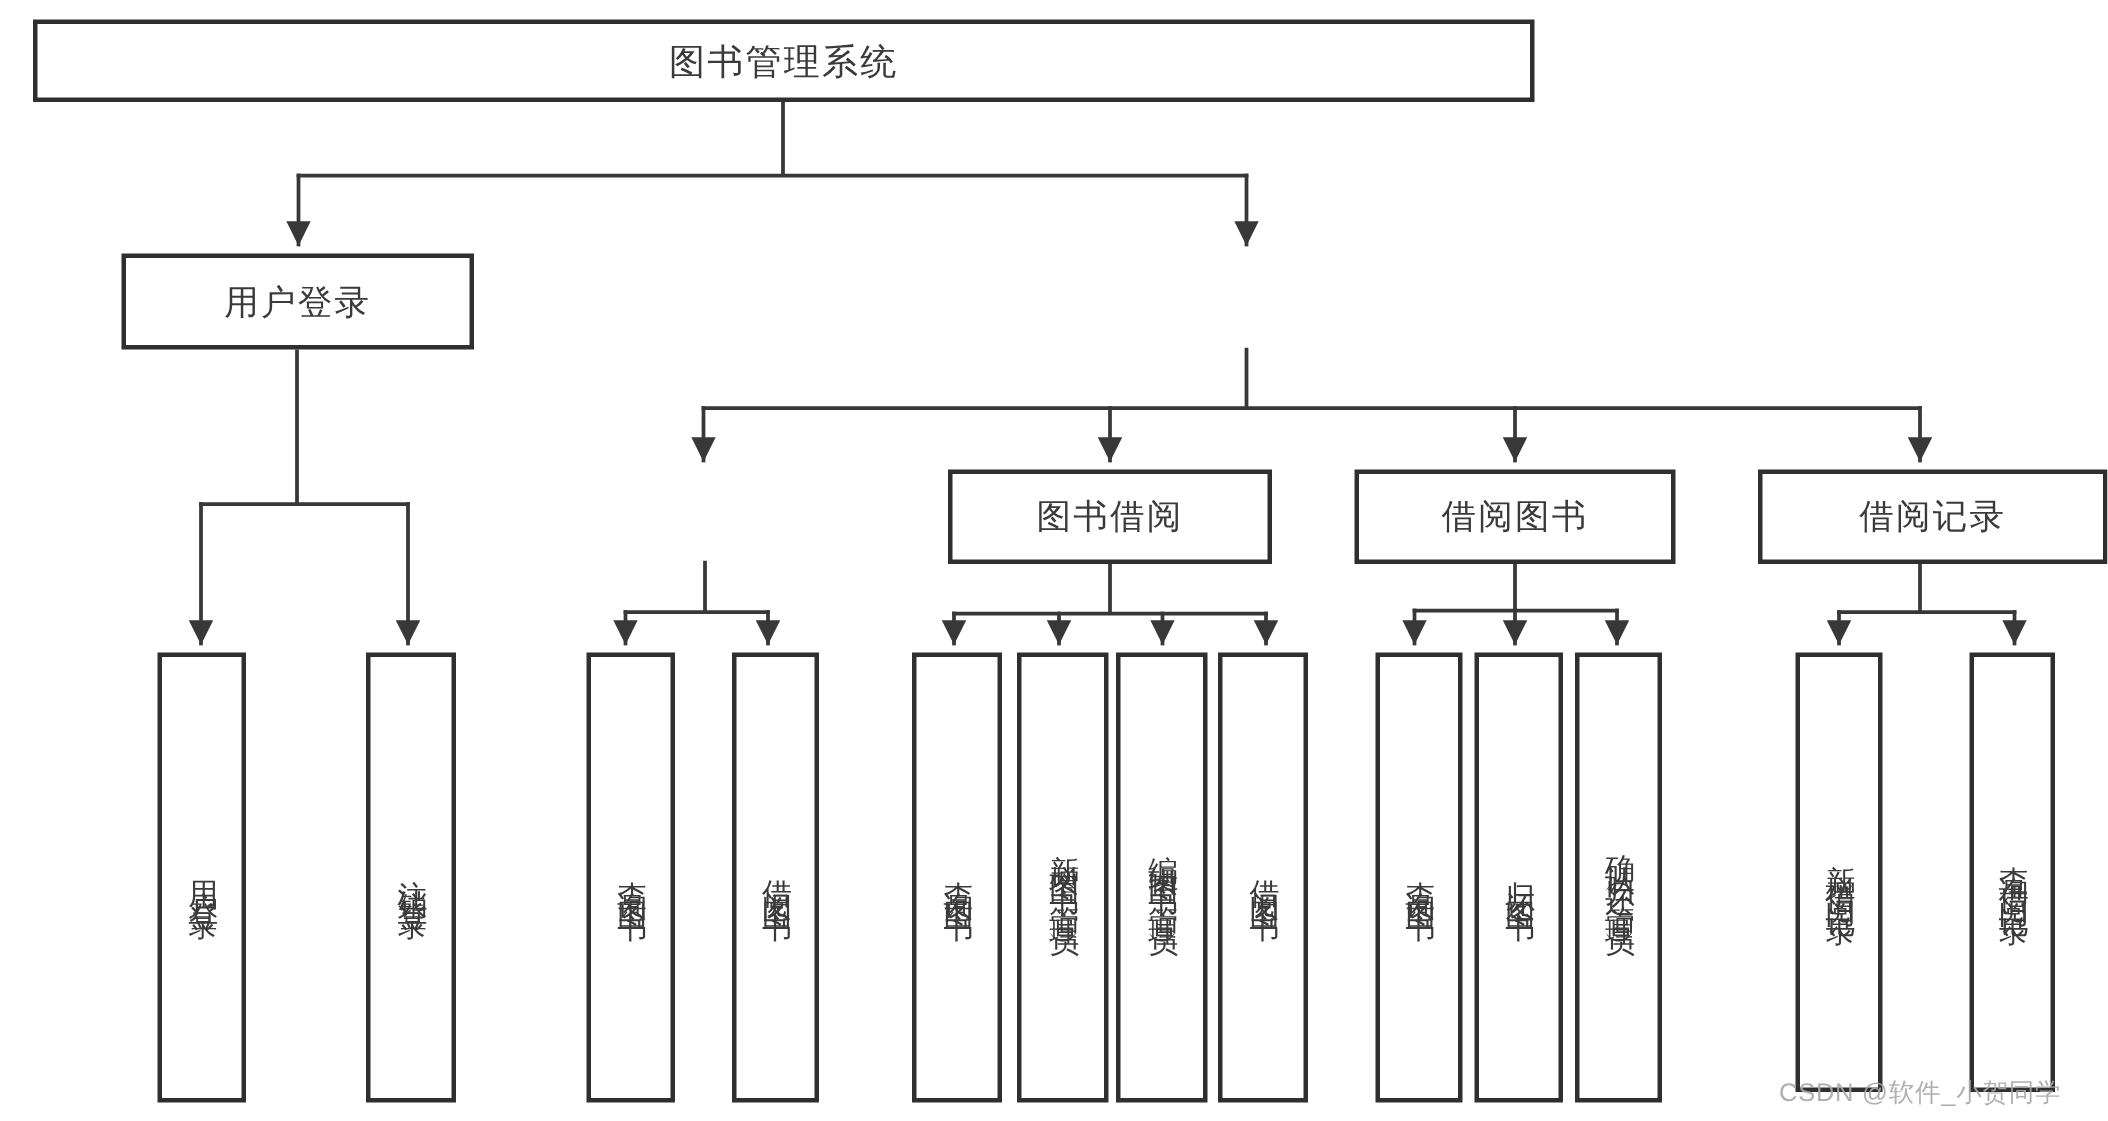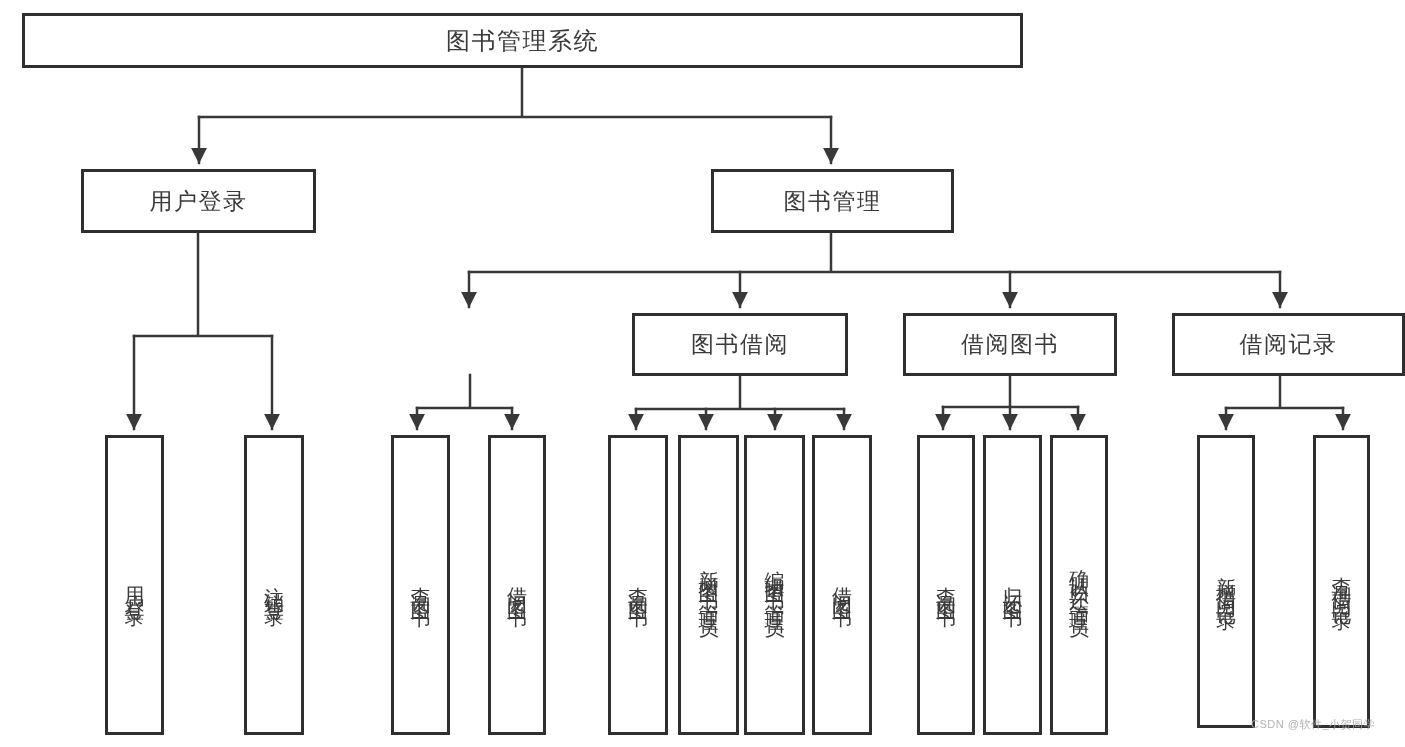--- a/index.html
+++ b/index.html
@@ -33,22 +33,22 @@
   .box.h.big{font-size:24px;}
   .box.v span{
     writing-mode:vertical-rl;
     text-orientation:mixed;
     font-size:20px;
     letter-spacing:7px;
     line-height:1.05;
   }
   .wm{
     position:absolute;
-    left:1251px;top:717px;
-    font-size:11px;
+    left:1186px;top:717px;
+    font-size:17px;
     letter-spacing:0.5px;
     color:var(--watermark);
     white-space:nowrap;
     z-index:5;
     opacity:.9;
   }
 </style>
 </head>
 <body>
 
@@ -94,23 +94,20 @@
     <path d="M1226 408 V429" marker-end="url(#ah)"></path>
     <path d="M1343 408 V429" marker-end="url(#ah)"></path>
   </svg>
 
   <div class="box h big" style="left:22px;top:13px;width:1001px;height:55px;">
     <span>图书管理系统</span>
   </div>
 
   <div class="box h" style="left:81px;top:169px;width:235px;height:64px;">
     <span>用户登录</span>
-  </div>
-  <div class="box h" style="left:711px;top:169px;width:243px;height:64px;">
-    <span>图书管理</span>
   </div>
 
   <div class="box h" style="left:632px;top:313px;width:216px;height:63px;justify-content:center;">
     <span>图书借阅</span>
   </div>
   <div class="box h" style="left:903px;top:313px;width:214px;height:63px;">
     <span>借阅图书</span>
   </div>
   <div class="box h" style="left:1172px;top:313px;width:233px;height:63px;">
     <span>借阅记录</span>

